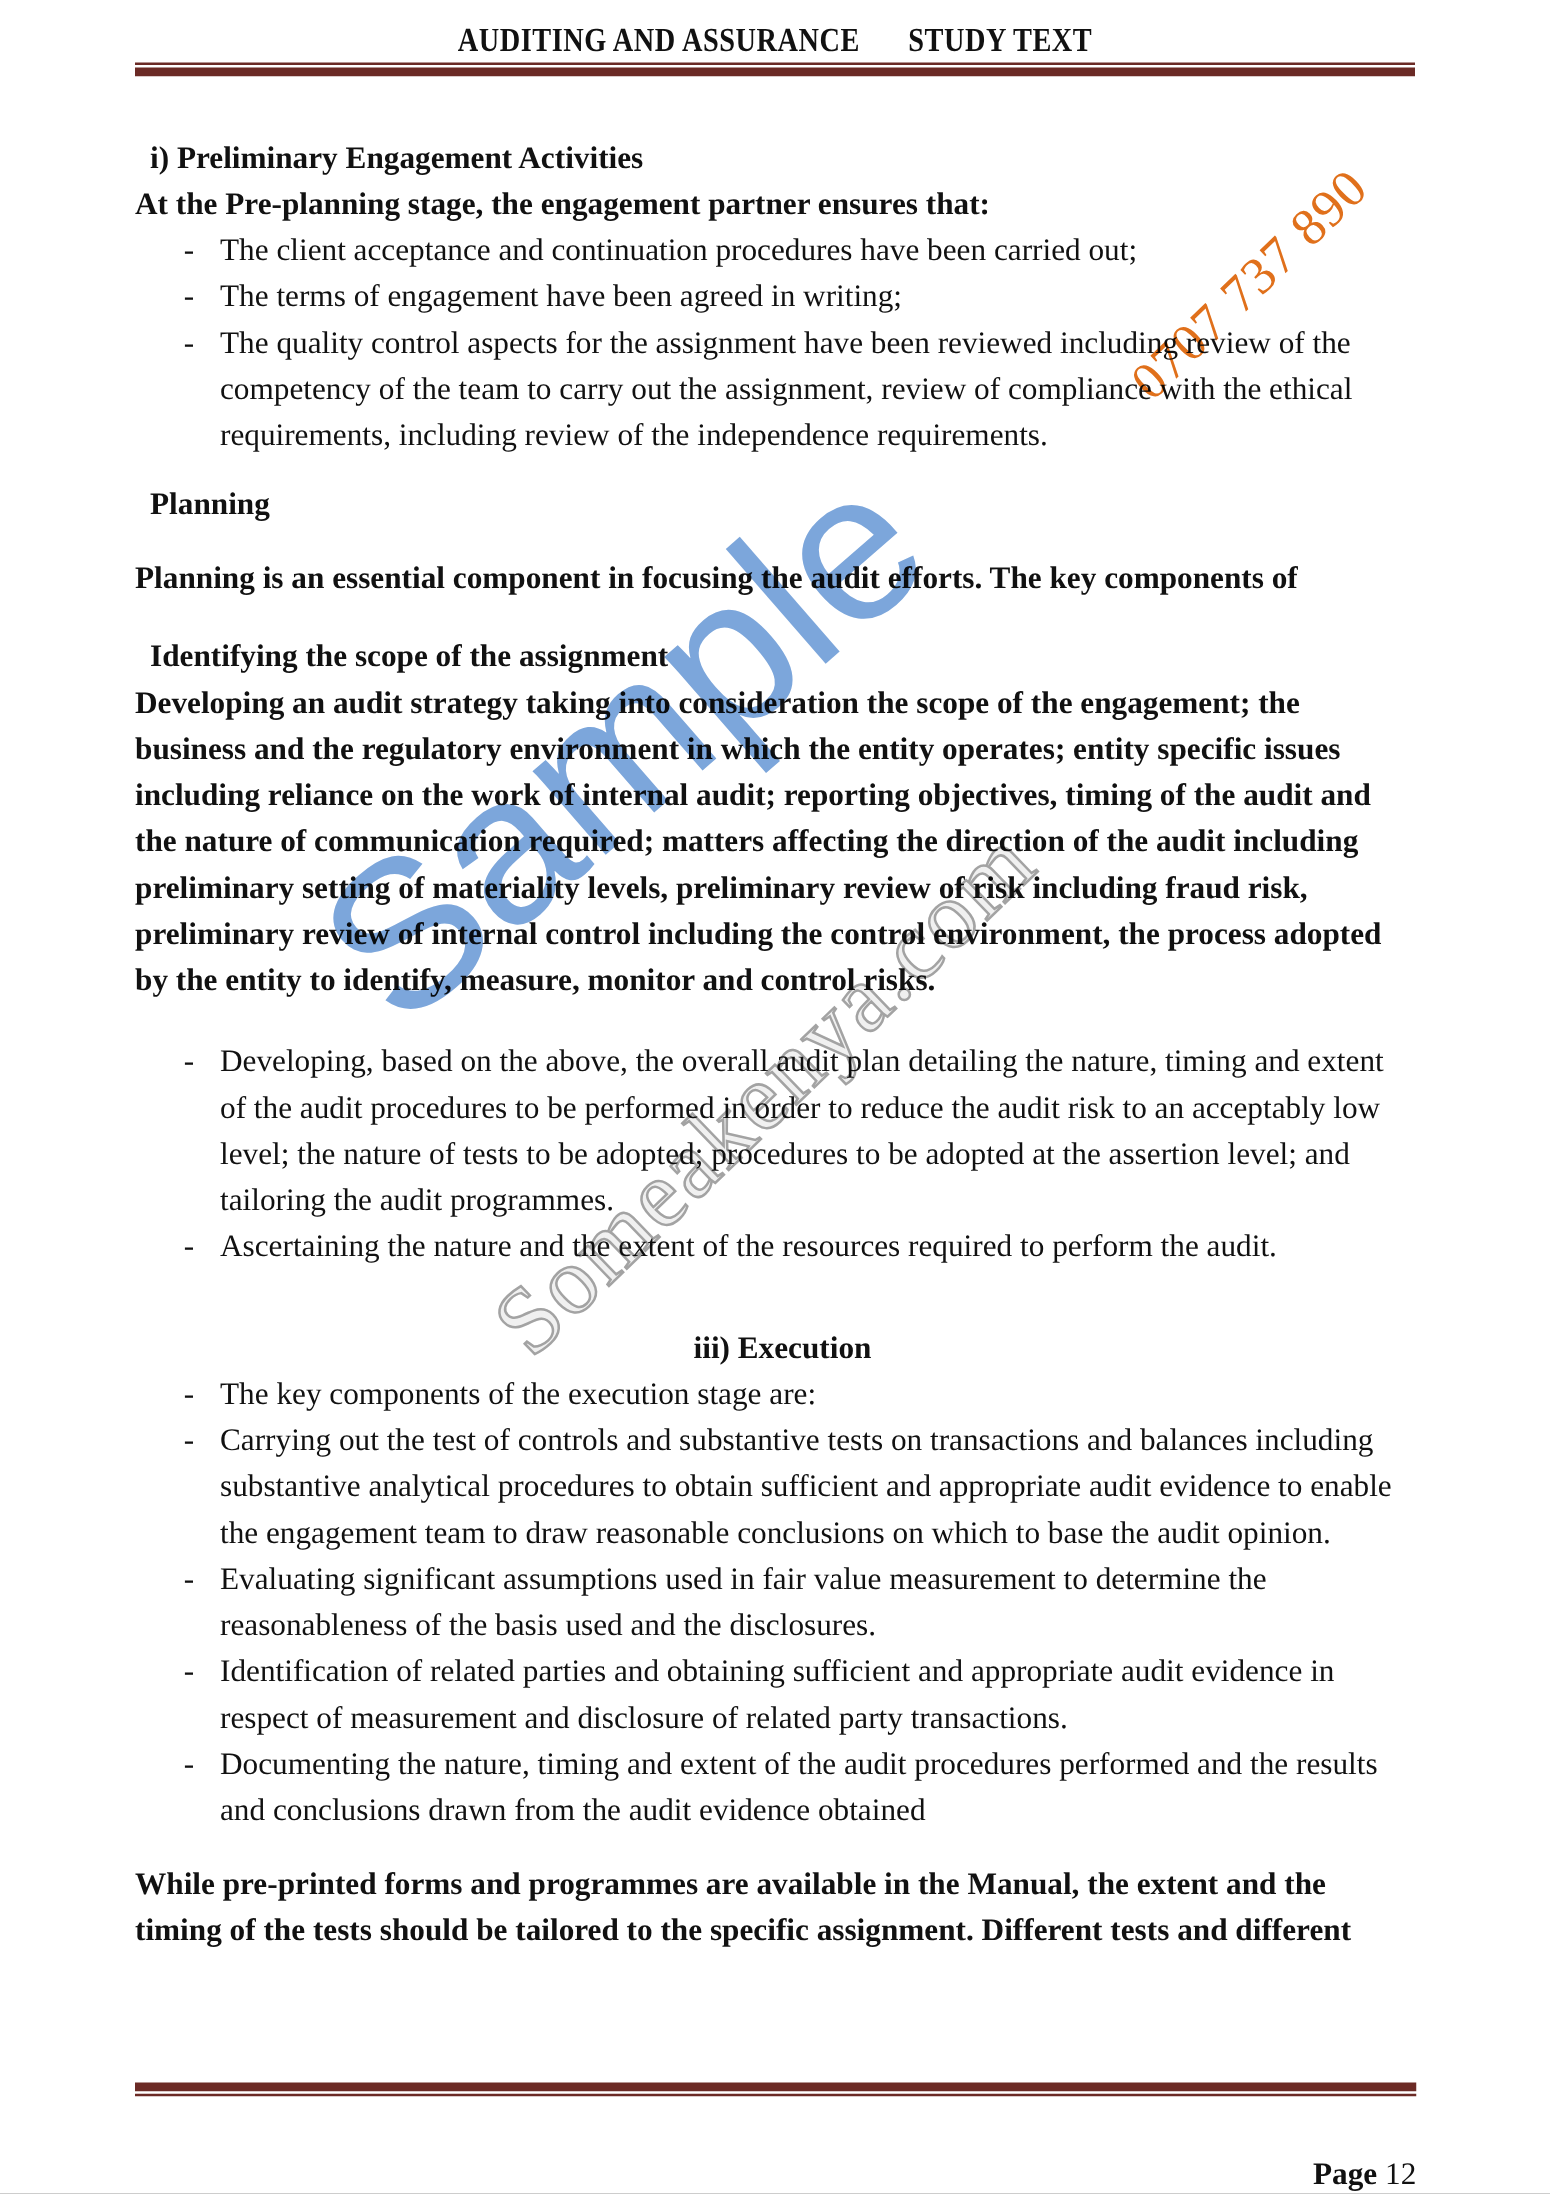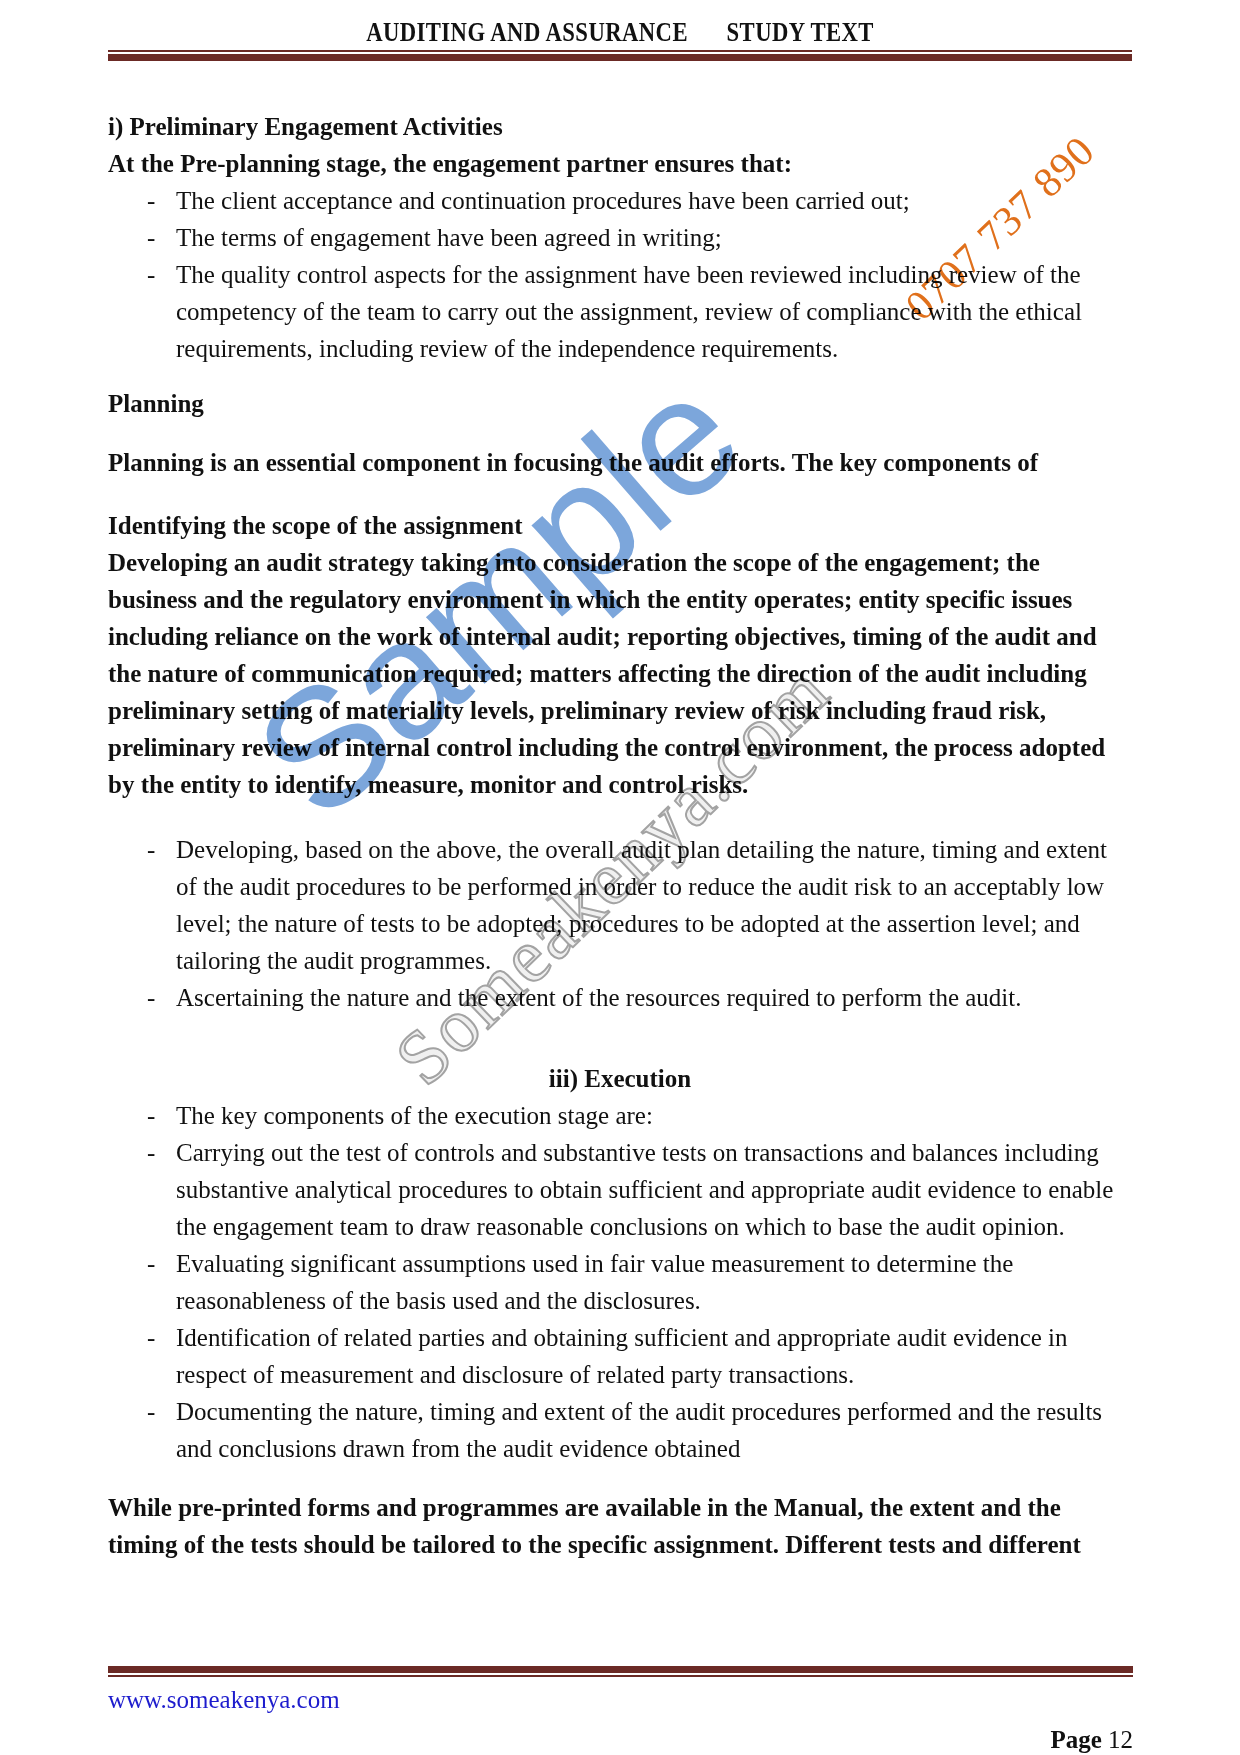--- a/index.html
+++ b/index.html
@@ -39,21 +39,21 @@
   .site-link{color:var(--link);text-decoration:none;cursor:pointer;}
   .bold{font-weight:bold;}
   
   .content{
     position:relative;z-index:1;
     margin:0 108px;
     padding-top:47px;
     font-size:25px;
     line-height:37px;
   }
-  .h{font-weight:bold;}
+  .h{font-weight:bold;margin-left:12px;}
   .para{font-weight:bold;}
   .li{position:relative;padding-left:68px;}
   .li .dash{position:absolute;left:39px;top:0;}
   .gap-sm{margin-top:18px;}
   .gap-md{margin-top:22px;}
   .gap-lg{margin-top:26px;}
   .gap-xl{margin-top:28px;}
   .gap-2x{margin-top:44px;text-align:center;}
   
   .watermark{
@@ -132,23 +132,20 @@
       </div>
       <div class="para gap-md">While pre-printed forms and programmes are available in the Manual, the extent and the timing of the tests should be tailored to the specific assignment. Different tests and different</div>
     </div>
 
   <div class="footer">
     <div class="rule-b">
       <div class="thick"></div>
       <div class="thin"></div>
     </div>
     <div class="footer-row">
-      <div class="fcol">
-        <span class="site-link">www.someakenya.com</span>
-      </div>
       <div class="fcol f-right">
         <span class="bold">Page</span>
         <span>12</span>
       </div>
     </div>
   </div>
 
 </div>
 
 </body></html>

